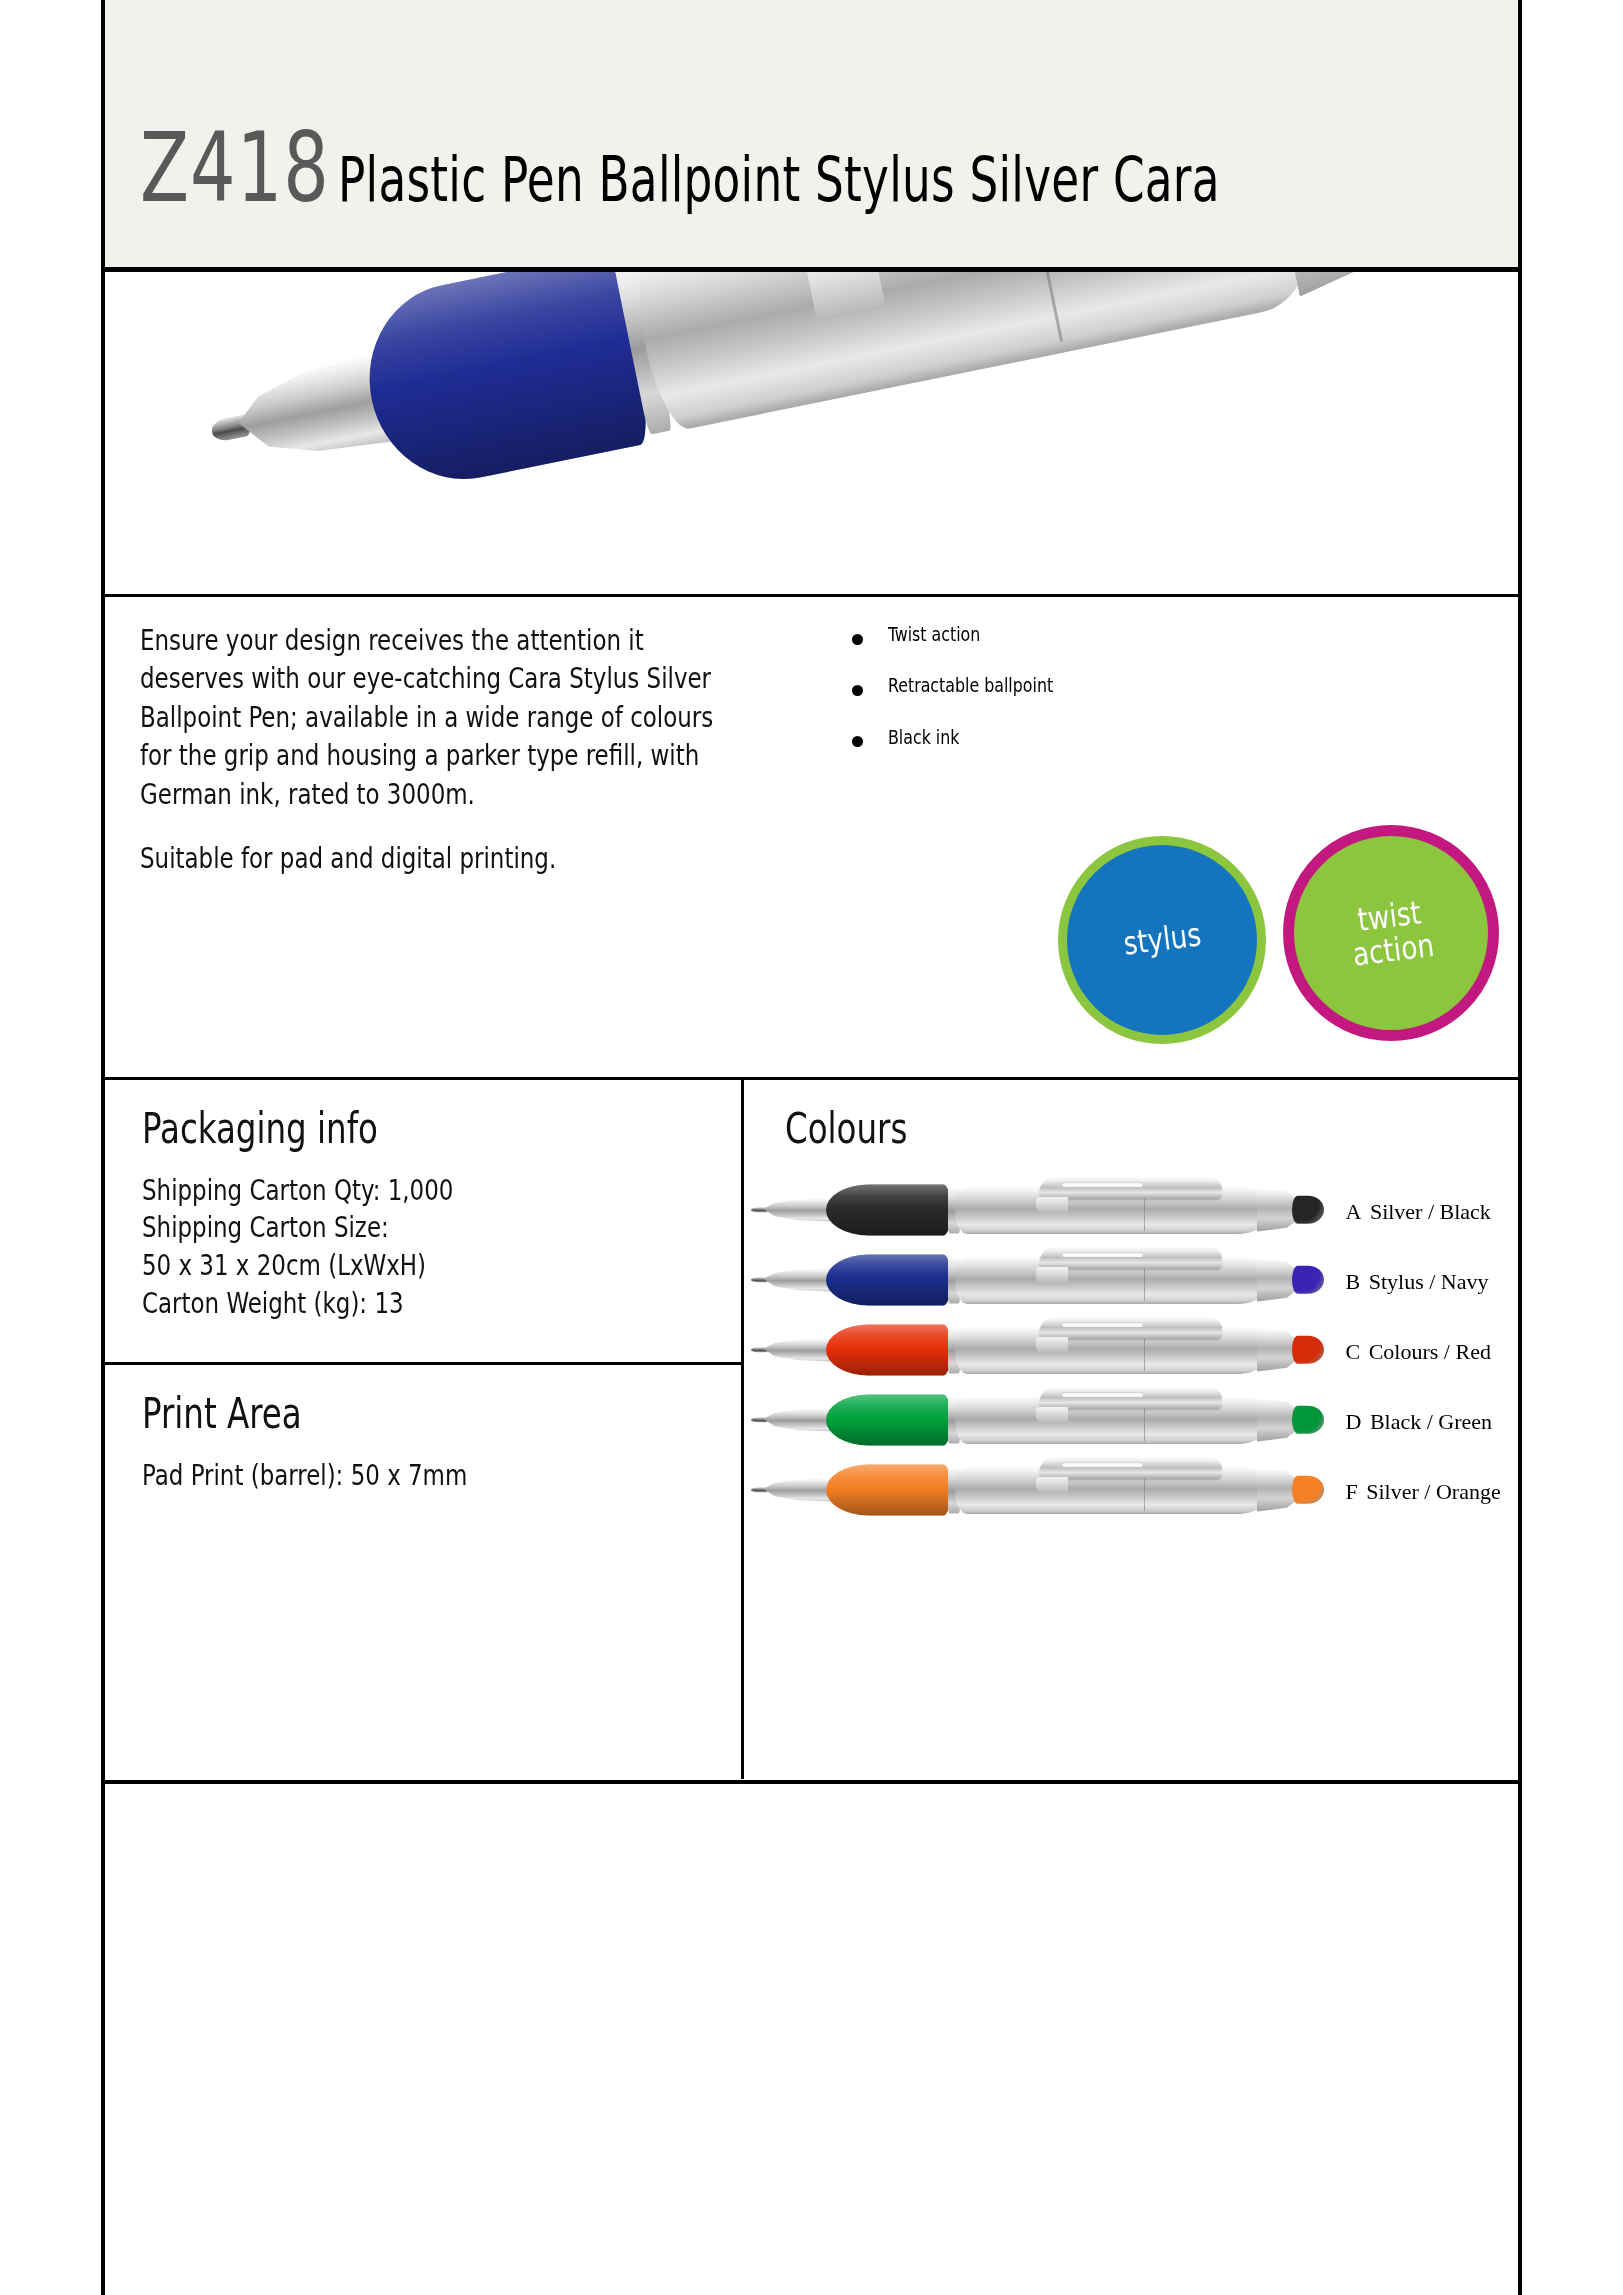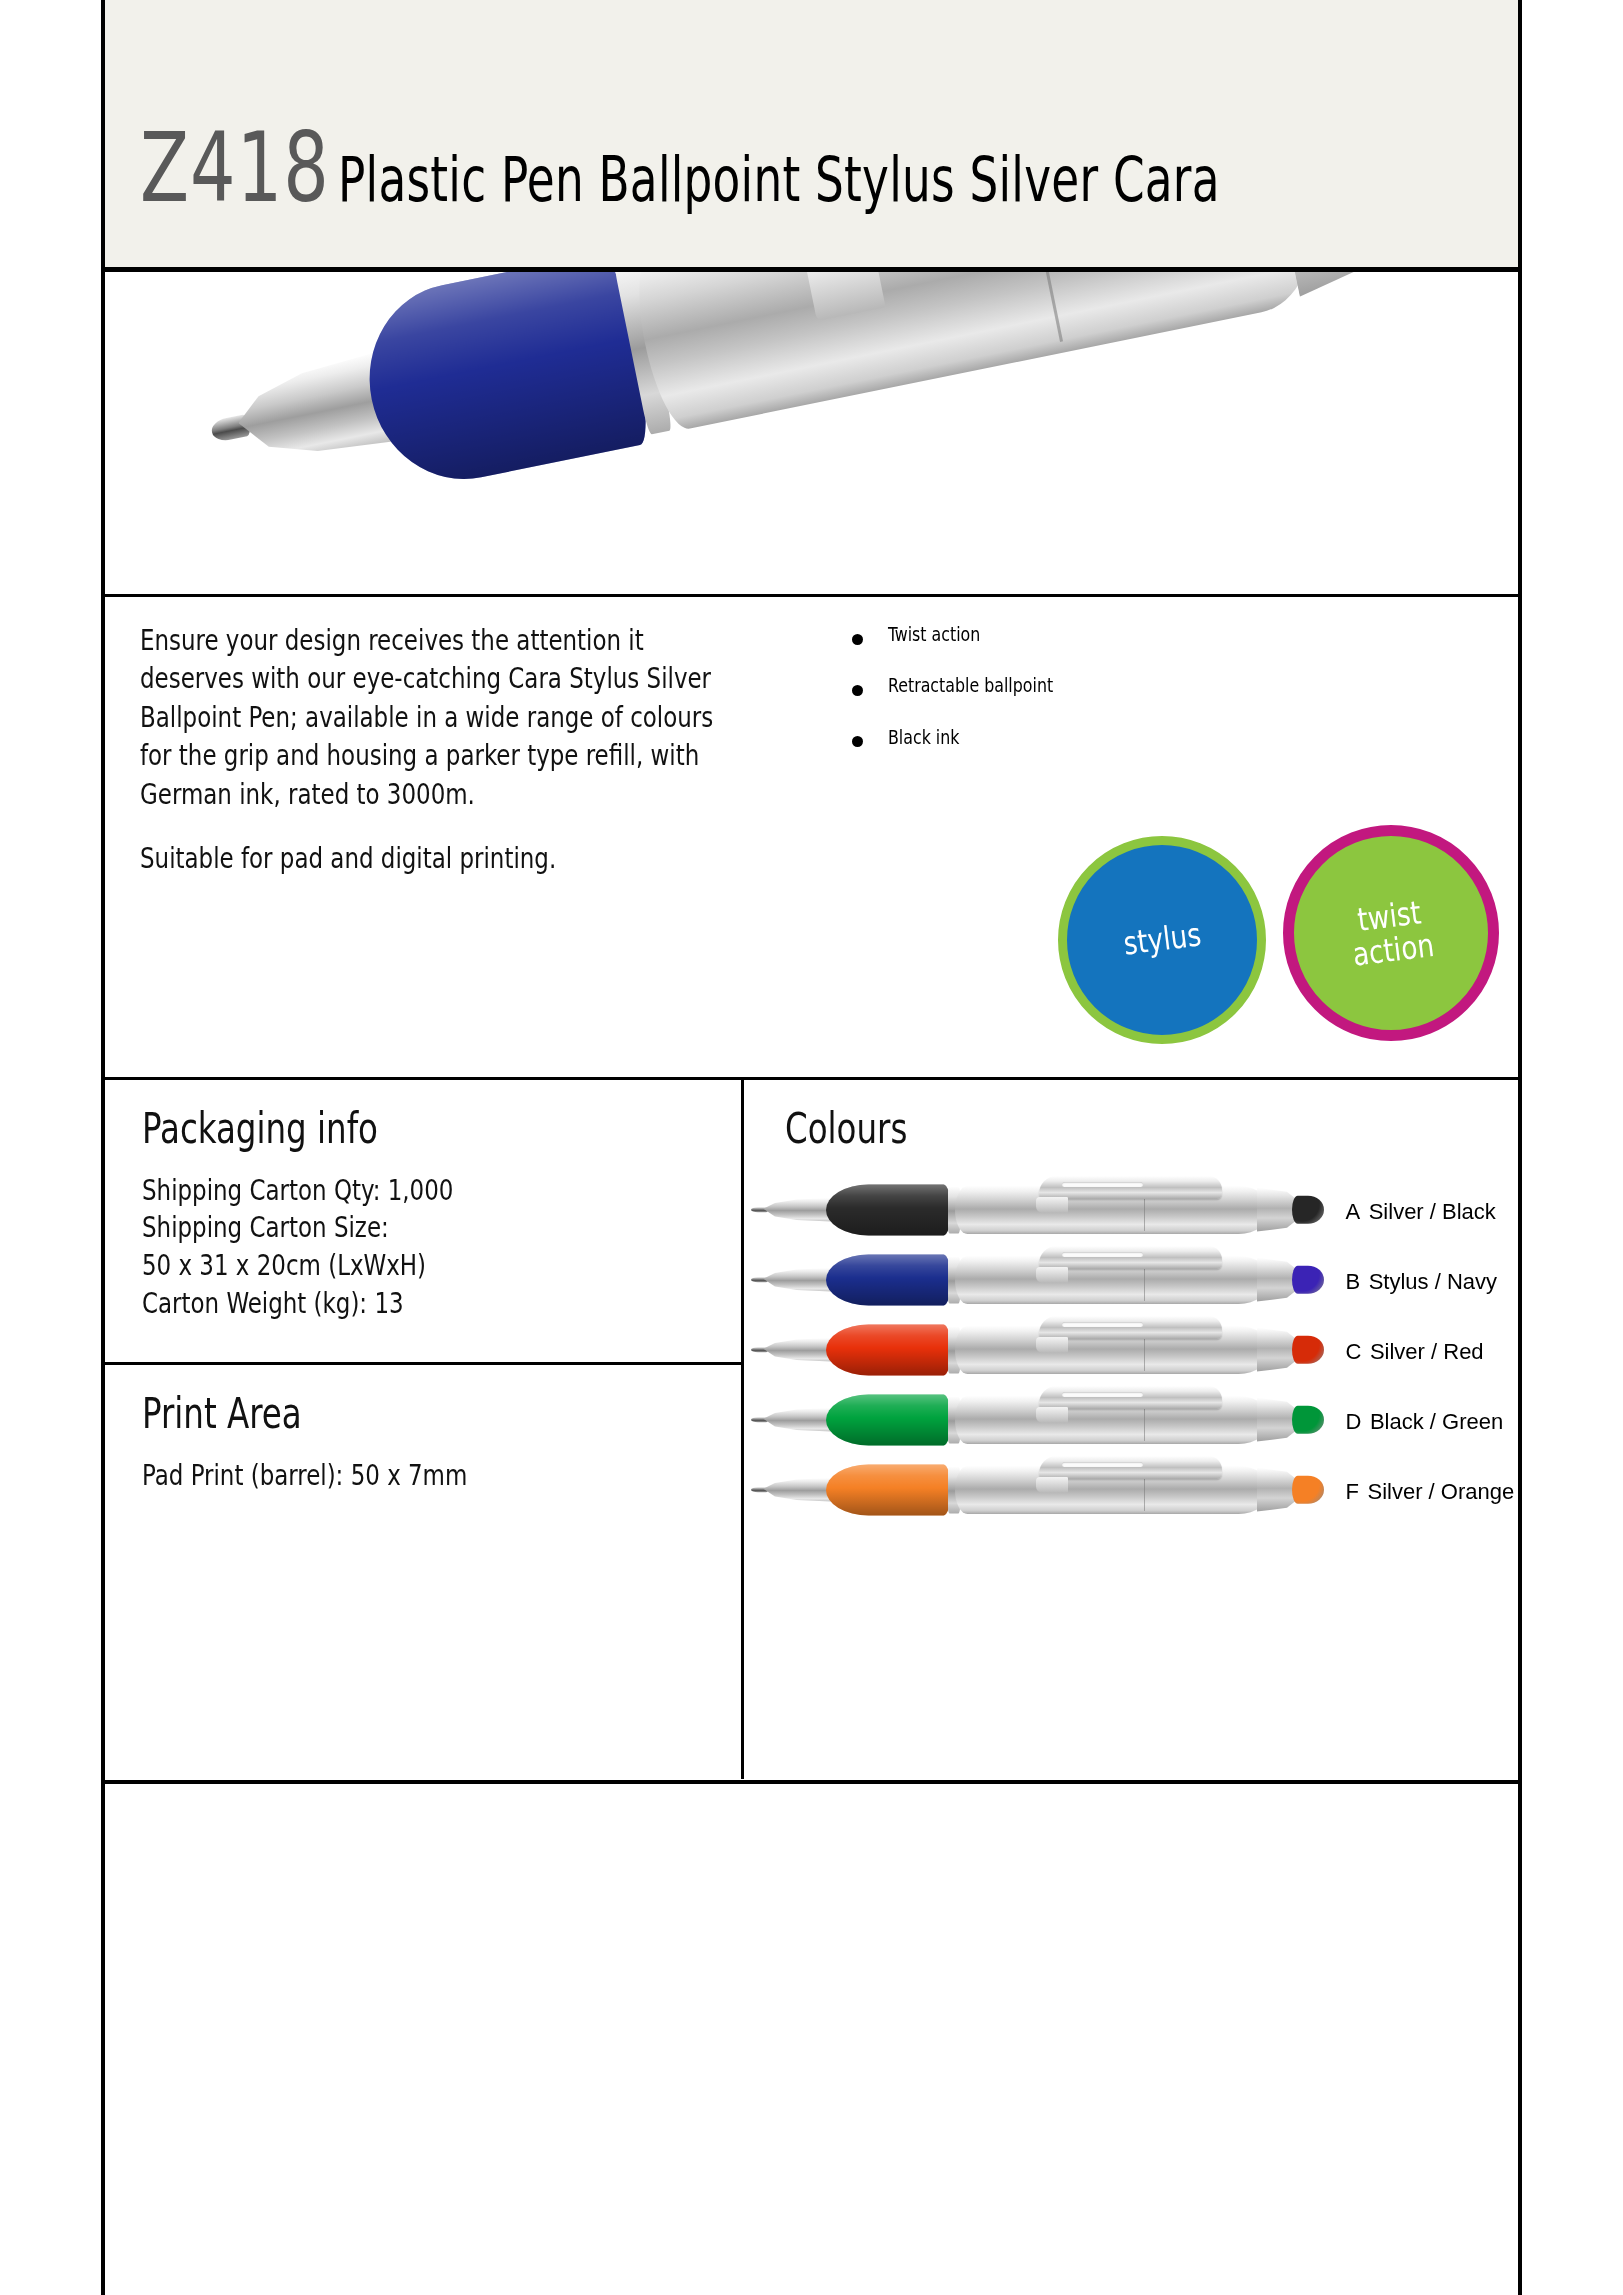--- a/index.html
+++ b/index.html
@@ -130,21 +130,21 @@
   .pack-lines{margin-top:22px;}
   .print-inner{position:absolute;left:41px;top:27.5px;}
   .print-lines{margin-top:22px;text-align:right;}
 
   
   .col-head{position:absolute;left:41px;top:27.5px;}
   .swatches{position:absolute;left:6.5px;top:99px;width:771px;}
   .swrow{position:relative;height:70px;}
   .swpen{position:absolute;left:0;top:5.2px;width:582px;height:51px;}
   .swlabel{position:absolute;left:595px;top:19.6px;
-           font-family:Liberation Sans, sans-serif;font-size:22px;color:#000;
+           font-family:Liberation Serif, serif;font-size:22px;color:#000;
            white-space:nowrap;}
   .swlabel b{font-weight:400;margin-right:8.5px;}
 
   
   .bottom{position:absolute;left:0;top:1784px;width:1421px;height:511px;
           background:#fff;}
 </style>
 </head>
 <body>
 
@@ -277,21 +277,21 @@
                 <div class="ring"></div>
                 <div class="barrel">
                   <div class="barrel-seam"></div>
                 </div>
                 <div class="clip"></div>
                 <div class="clip-foot"></div>
                 <div class="endcap"></div>
                 <div class="stylus" style="background:radial-gradient(circle at 32% 30%,#D62B08 0%,#D62B08 58%,rgba(0,0,0,.45) 100%)"></div>
               </div>
             </div>
-            <div class="swlabel"><b>C</b><span>Silver / Red</span></div>
+            <div class="swlabel"><b>C</b><span>Colours / Red</span></div>
           </div>
           <div class="swrow">
             <div class="swpen">
               <div class="pen">
                 <div class="nib"></div>
                 <div class="cone"></div>
                 <div class="grip" style="background:#00A33E"></div>
                 <div class="ring"></div>
                 <div class="barrel">
                   <div class="barrel-seam"></div>

